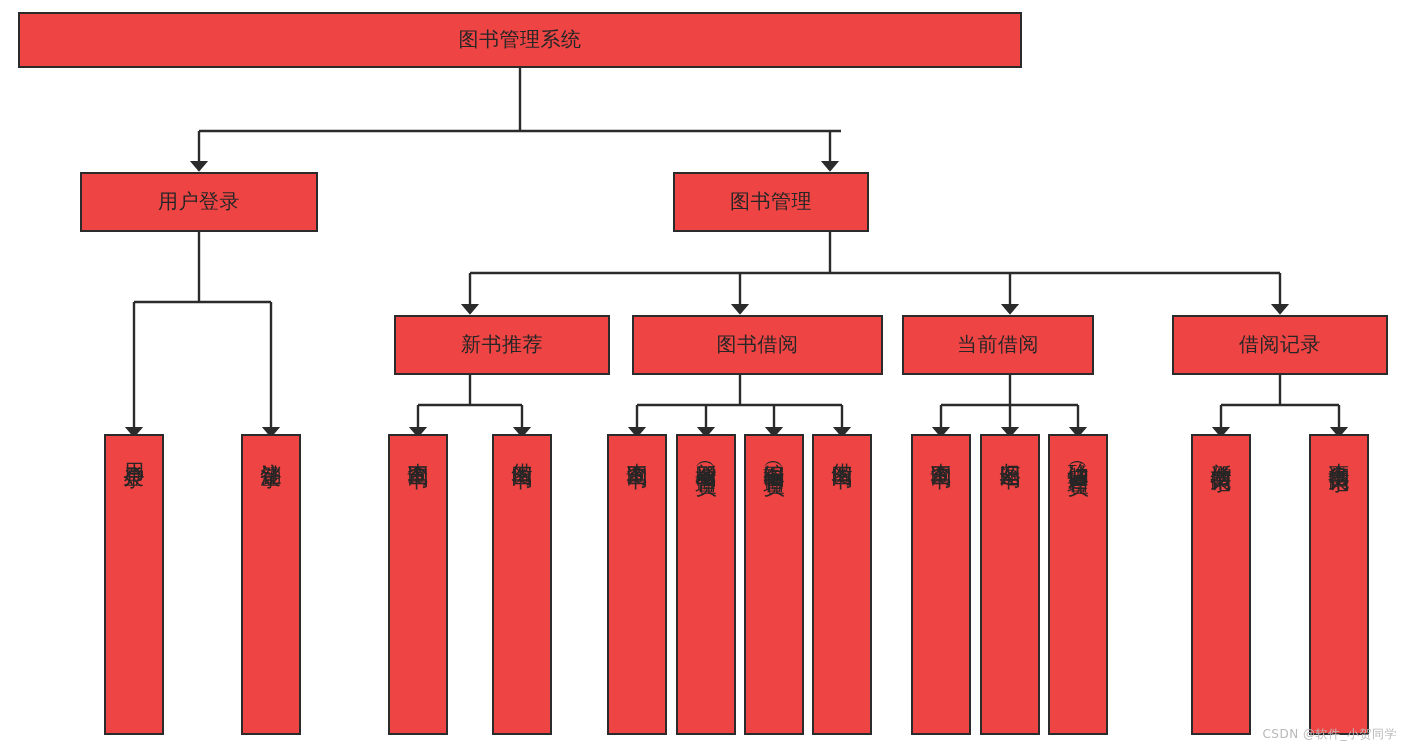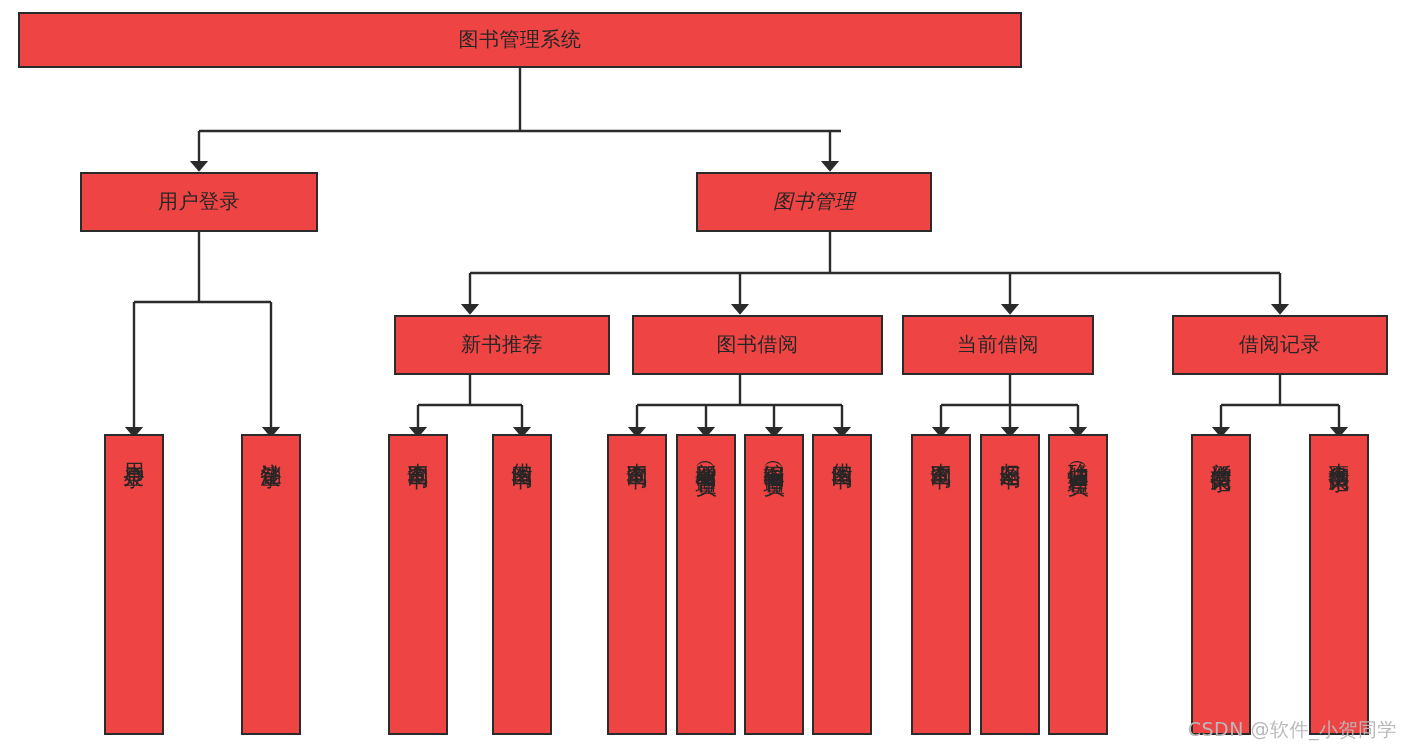--- a/index.html
+++ b/index.html
@@ -58,21 +58,21 @@
     text-orientation: upright;
     font-size: 21px;
     line-height: 1.05;
     letter-spacing: 2px;
     white-space: nowrap;
   }
   #watermark {
     position: absolute;
     right: 8px;
     bottom: 4px;
-    font-size: 19px;
+    font-size: 12px;
     color: #b9b9b9;
     letter-spacing: 0.5px;
     white-space: nowrap;
     pointer-events: none;
     font-family: "DejaVu Sans", "Liberation Sans", sans-serif;
   }
 </style>
 </head>
 <body>
 
@@ -128,21 +128,21 @@
     </g>
   </svg>
 
   <div class="node horiz" style="left:18px; top:12px; width:1004px; height:56px;">
     <span class="node-label">图书管理系统</span>
   </div>
 
   <div class="node horiz" style="left:80px; top:172px; width:238px; height:60px;">
     <span class="node-label">用户登录</span>
   </div>
-  <div class="node horiz" style="left:696px; top:172px; width:236px; height:60px;font-style:italic;">
+  <div class="node horiz" style="left:673px; top:172px; width:196px; height:60px;">
     <span class="node-label">图书管理</span>
   </div>
 
   <div class="node horiz" style="left:362px; top:315px; width:216px; height:60px;margin-left:32px;">
     <span class="node-label">新书推荐</span>
   </div>
   <div class="node horiz" style="left:632px; top:315px; width:251px; height:60px;">
     <span class="node-label">图书借阅</span>
   </div>
   <div class="node horiz" style="left:902px; top:315px; width:192px; height:60px;">

